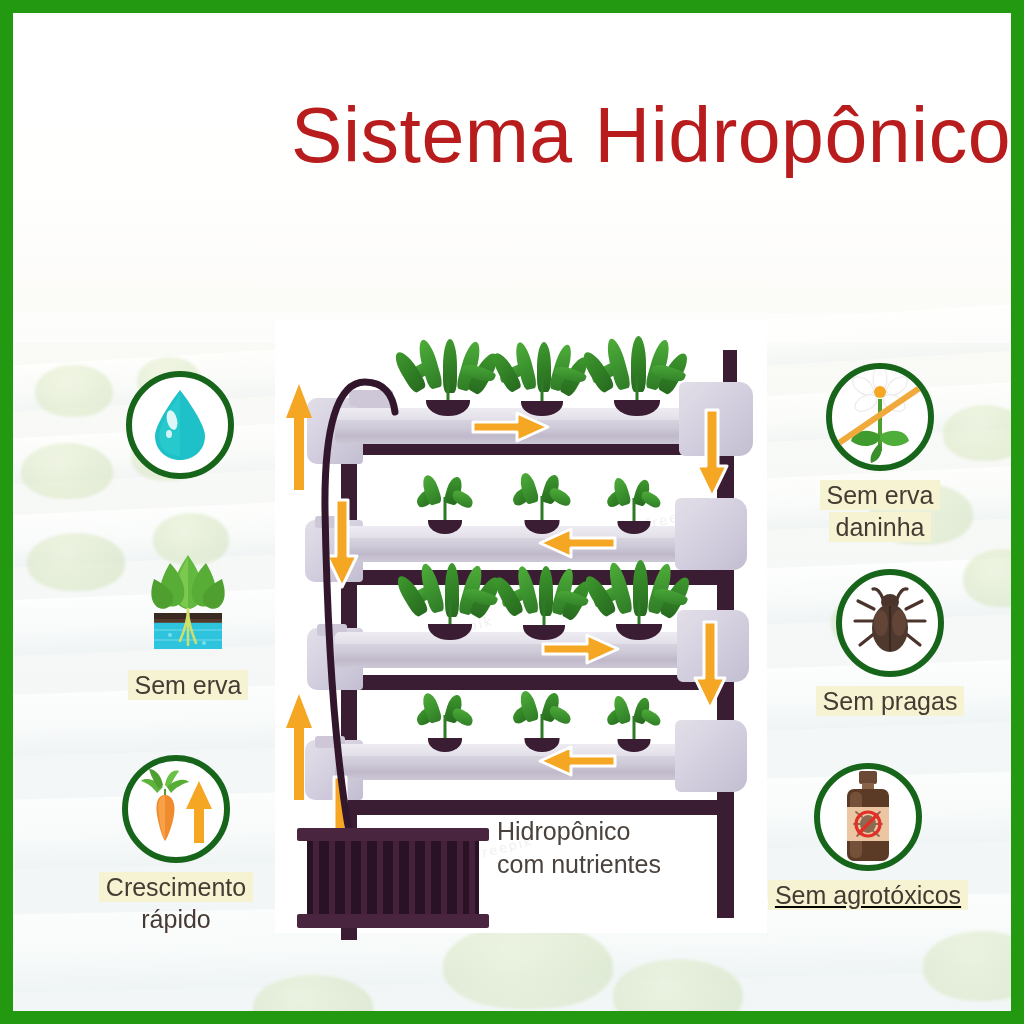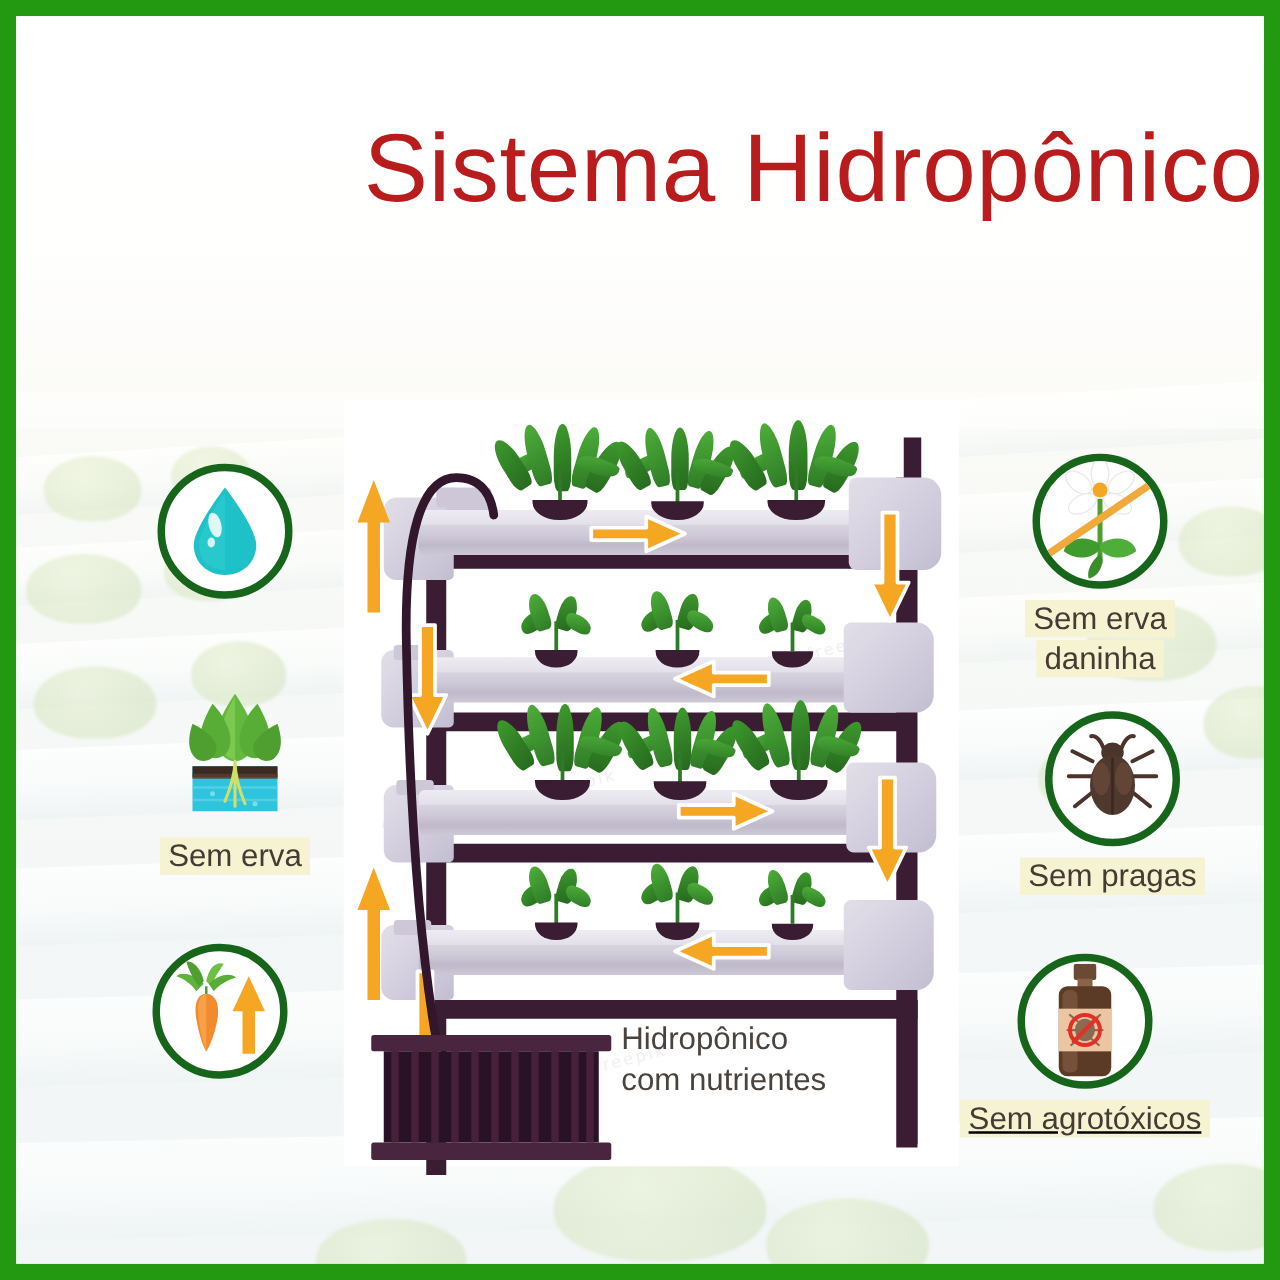--- a/index.html
+++ b/index.html
@@ -559,20 +559,24 @@
         <path d="M32 16 C34 5 40 0 46 2 C42 8 38 14 36 20 Z" fill="#6cc045"></path>
         <path d="M34 18 C42 10 52 9 56 13 C49 15 42 19 38 24 Z" fill="#58ad37"></path>
         <path d="M31 20 L33 20 L33 28 L31 28 Z" fill="#4e9f30"></path>
 
         <path d="M32 26 C25 26 22 34 24 46 C26 58 30 70 32 72 C34 70 39 58 41 46 C43 34 39 26 32 26 Z" fill="#f08c2e"></path>
         <path d="M32 26 C27 26 24 34 26 46 C27 56 30 67 32 71 Z" fill="#f9a148"></path>
 
         <path d="M66 12 L79 40 L71 40 L71 74 L61 74 L61 40 L53 40 Z" fill="#f5a623"></path>
       </svg>
     </div>
+    <div class="feature-label">
+      <span>Crescimento</span><br>
+      <span class="plain">rápido</span>
+    </div>
   </div>
 
   <div class="feature" id="f-pest">
     <div class="badge">
       <svg width="76" height="72" viewBox="0 0 76 72">
 
         <path d="M22 22 L6 14 M22 34 L3 34 M23 46 L8 58" stroke="#4a342c" stroke-width="3.2" fill="none" stroke-linecap="round"></path>
         <path d="M54 22 L70 14 M54 34 L73 34 M53 46 L68 58" stroke="#4a342c" stroke-width="3.2" fill="none" stroke-linecap="round"></path>
 
         <path d="M31 12 C28 4 24 1 21 2" stroke="#4a342c" stroke-width="3.2" fill="none" stroke-linecap="round"></path>

